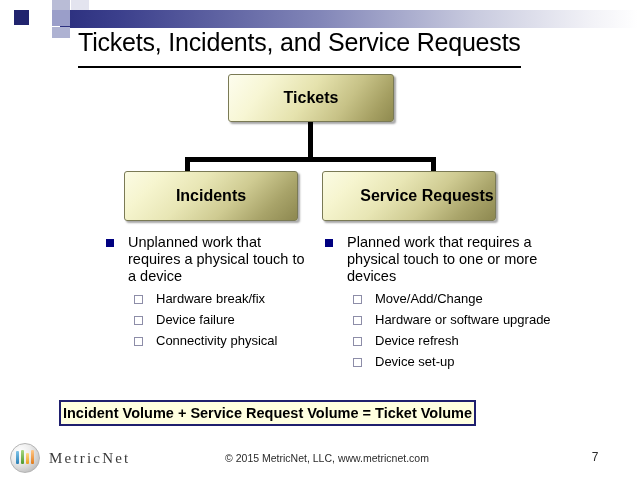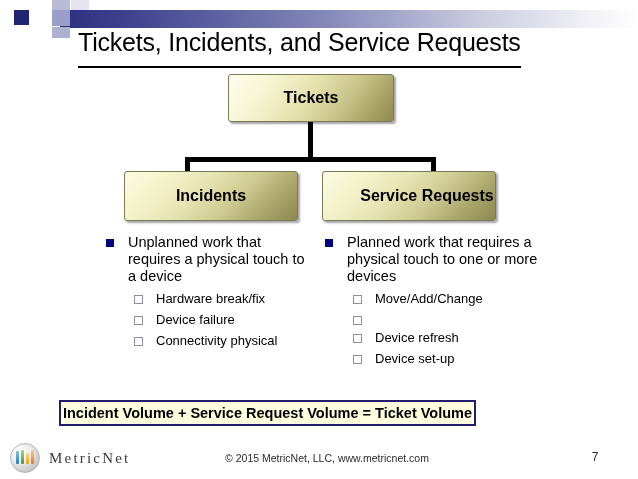--- a/index.html
+++ b/index.html
@@ -278,20 +278,21 @@
       <span class="bullet"></span>
       <span class="l1txt">Planned work that requires a physical touch to one or more devices</span>
     </div>
     <div class="sublist">
       <div class="l2">
         <span class="bullet2"></span>
         <span class="l2txt">Move/Add/Change</span>
       </div>
       <div class="l2">
         <span class="bullet2"></span>
+        <span class="l2txt">Hardware or software upgrade</span>
       </div>
       <div class="l2">
         <span class="bullet2"></span>
         <span class="l2txt">Device refresh</span>
       </div>
       <div class="l2">
         <span class="bullet2"></span>
         <span class="l2txt">Device set-up</span>
       </div>
     </div>

